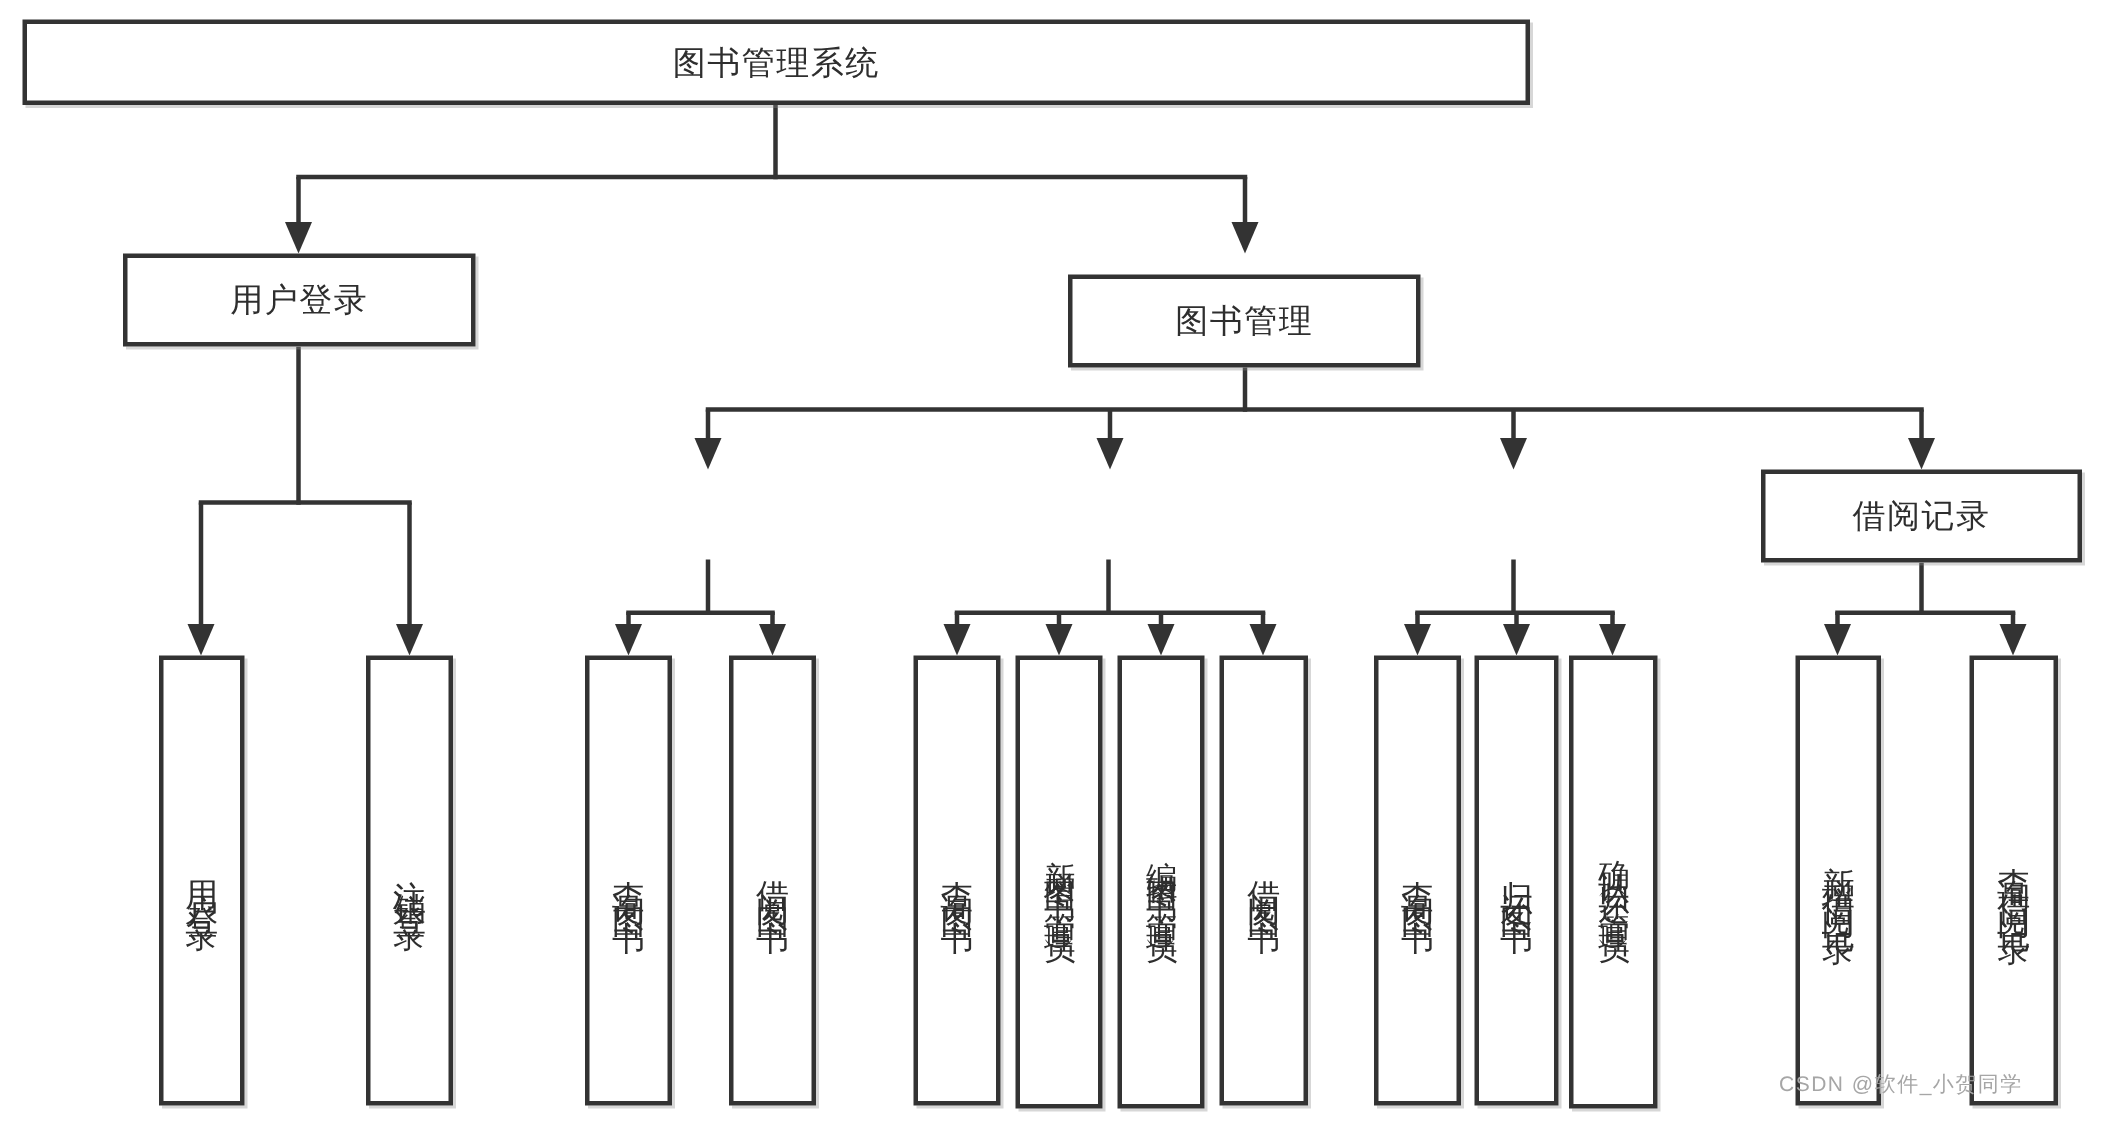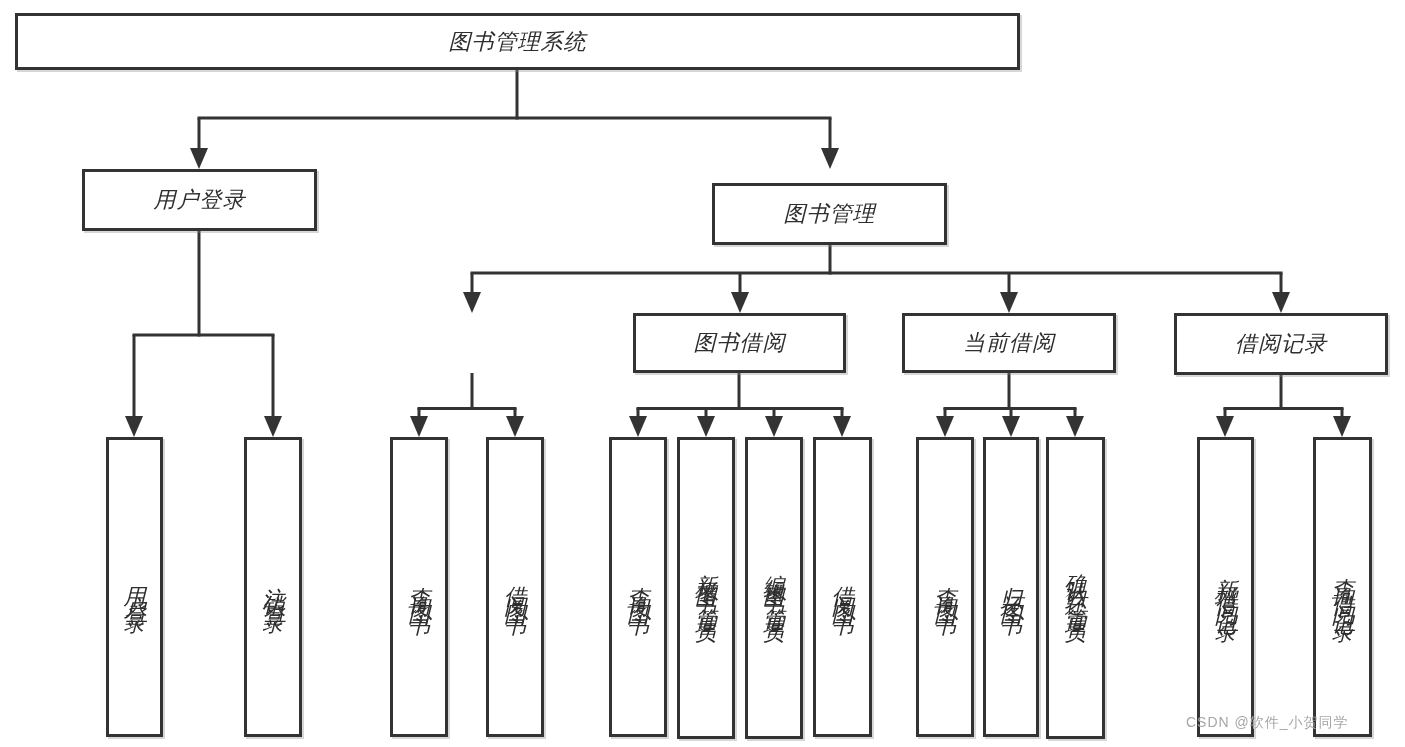--- a/index.html
+++ b/index.html
@@ -21,21 +21,21 @@
   .connectors polygon{fill:var(--line);stroke:none;}
   .node{
     position:absolute;box-sizing:border-box;
     background:var(--background);
     border:3px solid var(--line);
     box-shadow:2px 2px 0 rgba(140,140,140,.35);
     display:flex;align-items:center;justify-content:center;
     color:var(--text);
     font-size:22px;
   }
-  .node .label{white-space:nowrap;font-style:italic;}
+  .node .label{white-space:nowrap;}
   .h .label{letter-spacing:1px;}
   .v .label{
     writing-mode:vertical-rl;
     text-orientation:mixed;
     letter-spacing:9px;
     line-height:1;
     white-space:normal;
   }
   .v.long .label{letter-spacing:7px;font-size:21px;}
   .watermark{
@@ -115,26 +115,20 @@
     <span class="label">图书管理系统</span>
   </div>
 
   <div class="node h" style="left:82px;top:169px;width:235px;height:62px">
     <span class="label">用户登录</span>
   </div>
   <div class="node h" style="left:712px;top:183px;width:235px;height:62px">
     <span class="label">图书管理</span>
   </div>
 
-  <div class="node h" style="left:633px;top:313px;width:213px;height:60px">
-    <span class="label">图书借阅</span>
-  </div>
-  <div class="node h" style="left:902px;top:313px;width:214px;height:60px">
-    <span class="label">当前借阅</span>
-  </div>
   <div class="node h" style="left:1174px;top:313px;width:214px;height:62px">
     <span class="label">借阅记录</span>
   </div>
 
   <div class="node v" style="left:106px;top:437px;width:57px;height:300px">
     <span class="label">用户登录</span>
   </div>
   <div class="node v" style="left:244px;top:437px;width:58px;height:300px">
     <span class="label">注销登录</span>
   </div>

